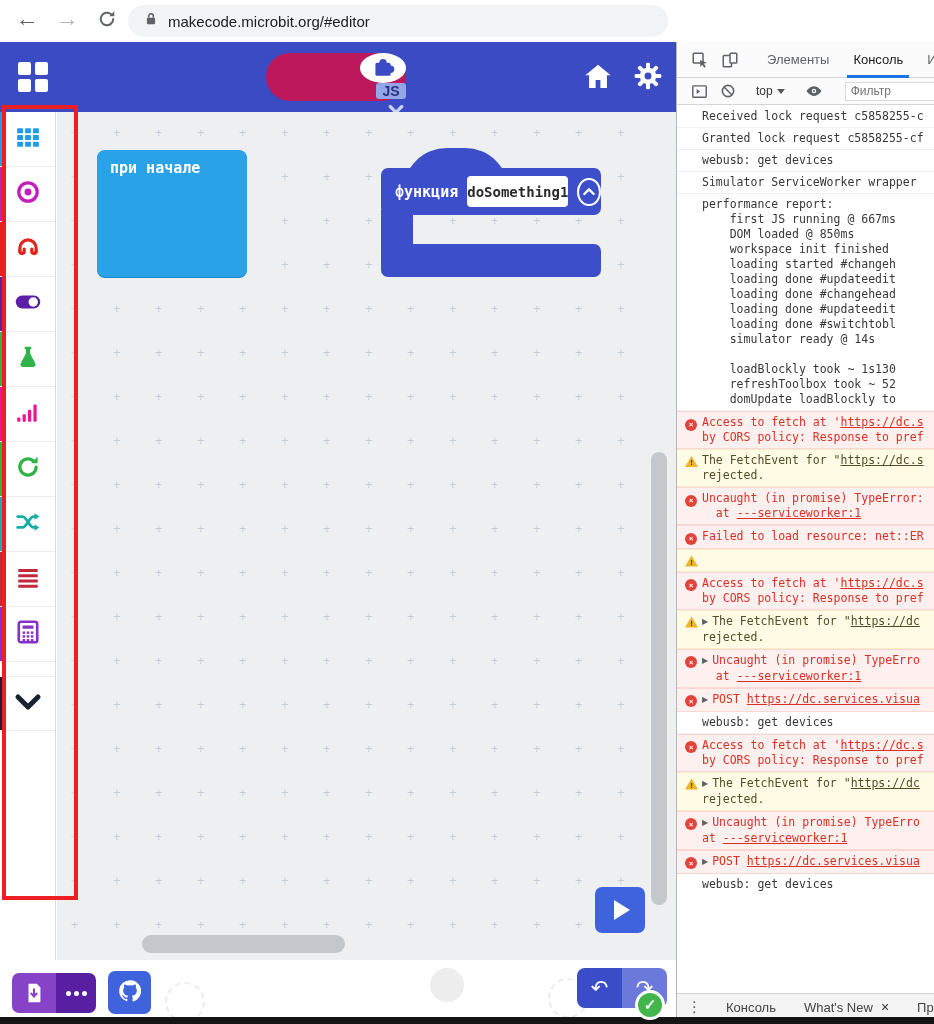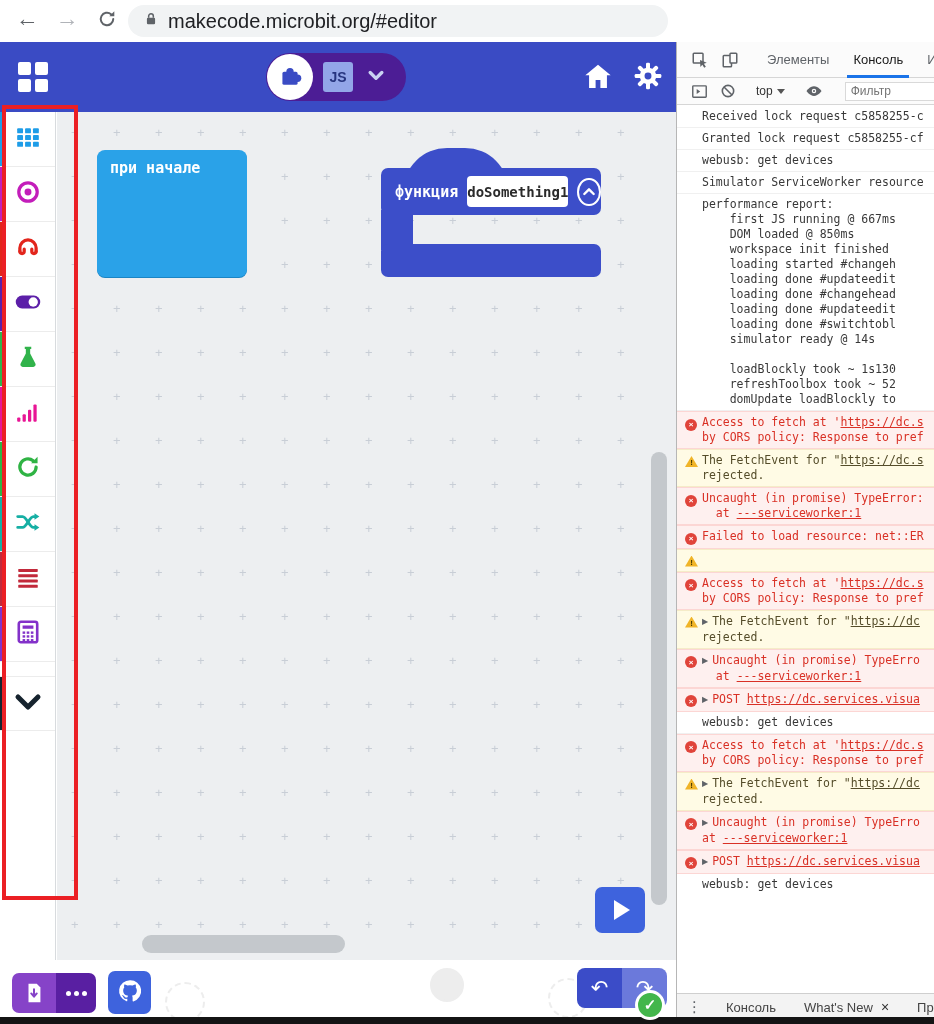--- a/index.html
+++ b/index.html
@@ -5,29 +5,29 @@
   * { margin:0; padding:0; box-sizing:border-box; }
   html,body { width:934px; height:1024px; overflow:hidden; background:#fff;
     font-family:"Liberation Sans", sans-serif; }
   #stage { position:relative; width:934px; height:1024px; background:#fff; }
 
   
   #browser-bar { position:absolute; left:0; top:0; width:934px; height:42px; background:#fff; }
   #browser-bar .navic { position:absolute; top:5px; font-size:23px; color:#5f6368; width:30px; text-align:center; }
   #url-pill { position:absolute; left:128px; top:5px; width:540px; height:32px; border-radius:16px;
     background:#f1f3f4; display:flex; align-items:center; padding-left:16px; gap:10px; }
-  #url-text { font-size:20px; color:#202124; }
+  #url-text { font-size:15px; color:#202124; }
 
   
   #app-header { position:absolute; left:0; top:42px; width:676px; height:70px; background:#3a4bc4; }
   #logo-grid { position:absolute; left:18px; top:20px; width:30px; height:30px;
     display:grid; grid-template-columns:13px 13px; grid-template-rows:13px 13px; gap:4px; }
   #logo-grid span { background:#fff; border-radius:2px; }
-  #lang-toggle { position:absolute; left:266px; top:11px; width:140px; height:48px; border-radius:24px; background:#4c1d95;
-    display:flex; align-items:center; }
+  #lang-toggle { position:absolute; left:266px; top:11px; width:140px; height:48px; border-radius:24px; background:#be185d;
+    display:flex; align-items:flex-end;flex-direction:column; }
   #blocks-btn { width:46px; height:46px; border-radius:50%; background:#fff; margin-left:1px;
     display:flex; align-items:center; justify-content:center; }
   #js-btn { width:30px; height:30px; background:#93a6e8; border-radius:3px; margin-left:10px;
     color:#27357f; font-weight:bold; font-size:14px; display:flex; align-items:center; justify-content:center; }
   #toggle-chevron { margin-left:13px; }
   .hdr-ic { position:absolute; top:18px; }
 
   
   #toolbox { position:absolute; left:0; top:112px; width:56px; height:848px; background:#fff; border-right:1px solid #d8dbde; }
   .cat { position:relative; width:100%; height:55px; border-bottom:1px solid #ececec;
@@ -677,21 +677,21 @@
         <div class="crow log">
           <span class="icw"></span>
           <div class="content"><div><span>Granted lock request c5858255-cf</span></div></div>
         </div>
         <div class="crow log">
           <span class="icw"></span>
           <div class="content"><div><span>webusb: get devices</span></div></div>
         </div>
         <div class="crow log">
           <span class="icw"></span>
-          <div class="content"><div><span>Simulator ServiceWorker resource</span></div></div>
+          <div class="content"><div><span>Simulator ServiceWorker wrapper</span></div></div>
         </div>
         <div class="crow log">
           <span class="icw"></span>
           <div class="content"><div><span>performance report:</span></div><div><span>    first JS running @ 667ms</span></div><div><span>    DOM loaded @ 850ms</span></div><div><span>    workspace init finished</span></div><div><span>    loading started #changeh</span></div><div><span>    loading done #updateedit</span></div><div><span>    loading done #changehead</span></div><div><span>    loading done #updateedit</span></div><div><span>    loading done #switchtobl</span></div><div><span>    simulator ready @ 14s</span></div><div><span> </span></div><div><span>    loadBlockly took ~ 1s130</span></div><div><span>    refreshToolbox took ~ 52</span></div><div><span>    domUpdate loadBlockly to</span></div></div>
         </div>
         <div class="crow error">
           <span class="icw"><span class="err-ic">×</span></span>
           <div class="content"><div><span>Access to fetch at '</span><span class="lnk">https://dc.s</span></div><div><span>by CORS policy: Response to pref</span></div></div>
         </div>
         <div class="crow warn">

